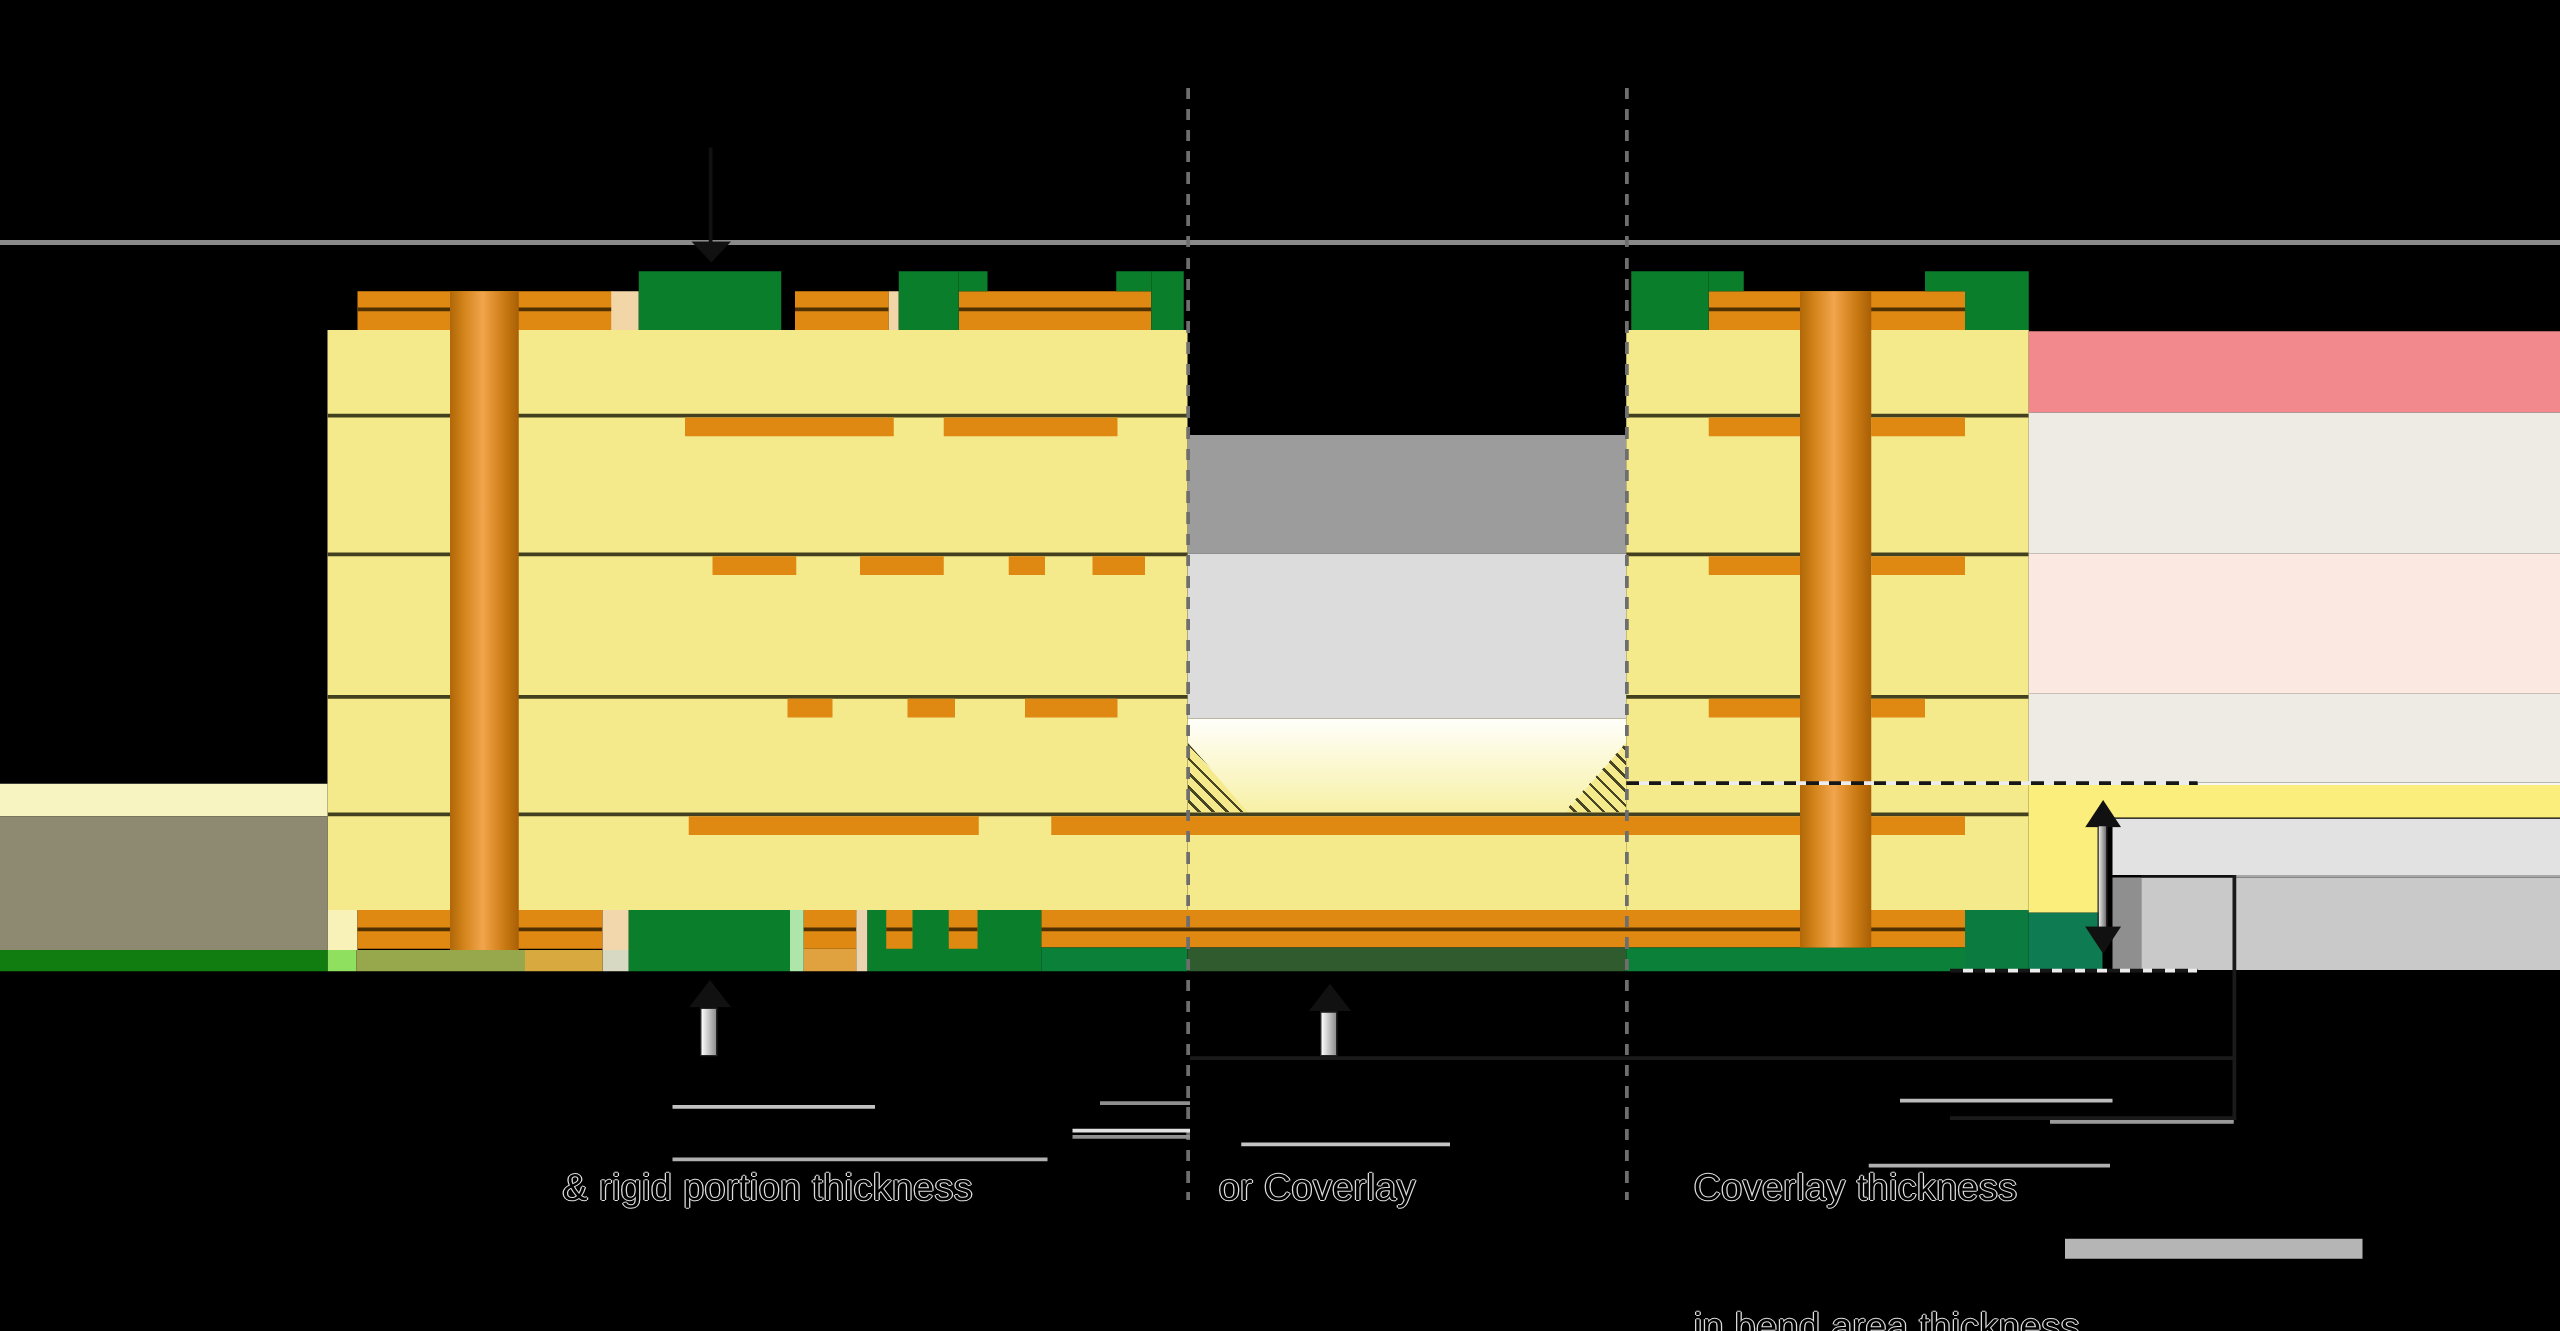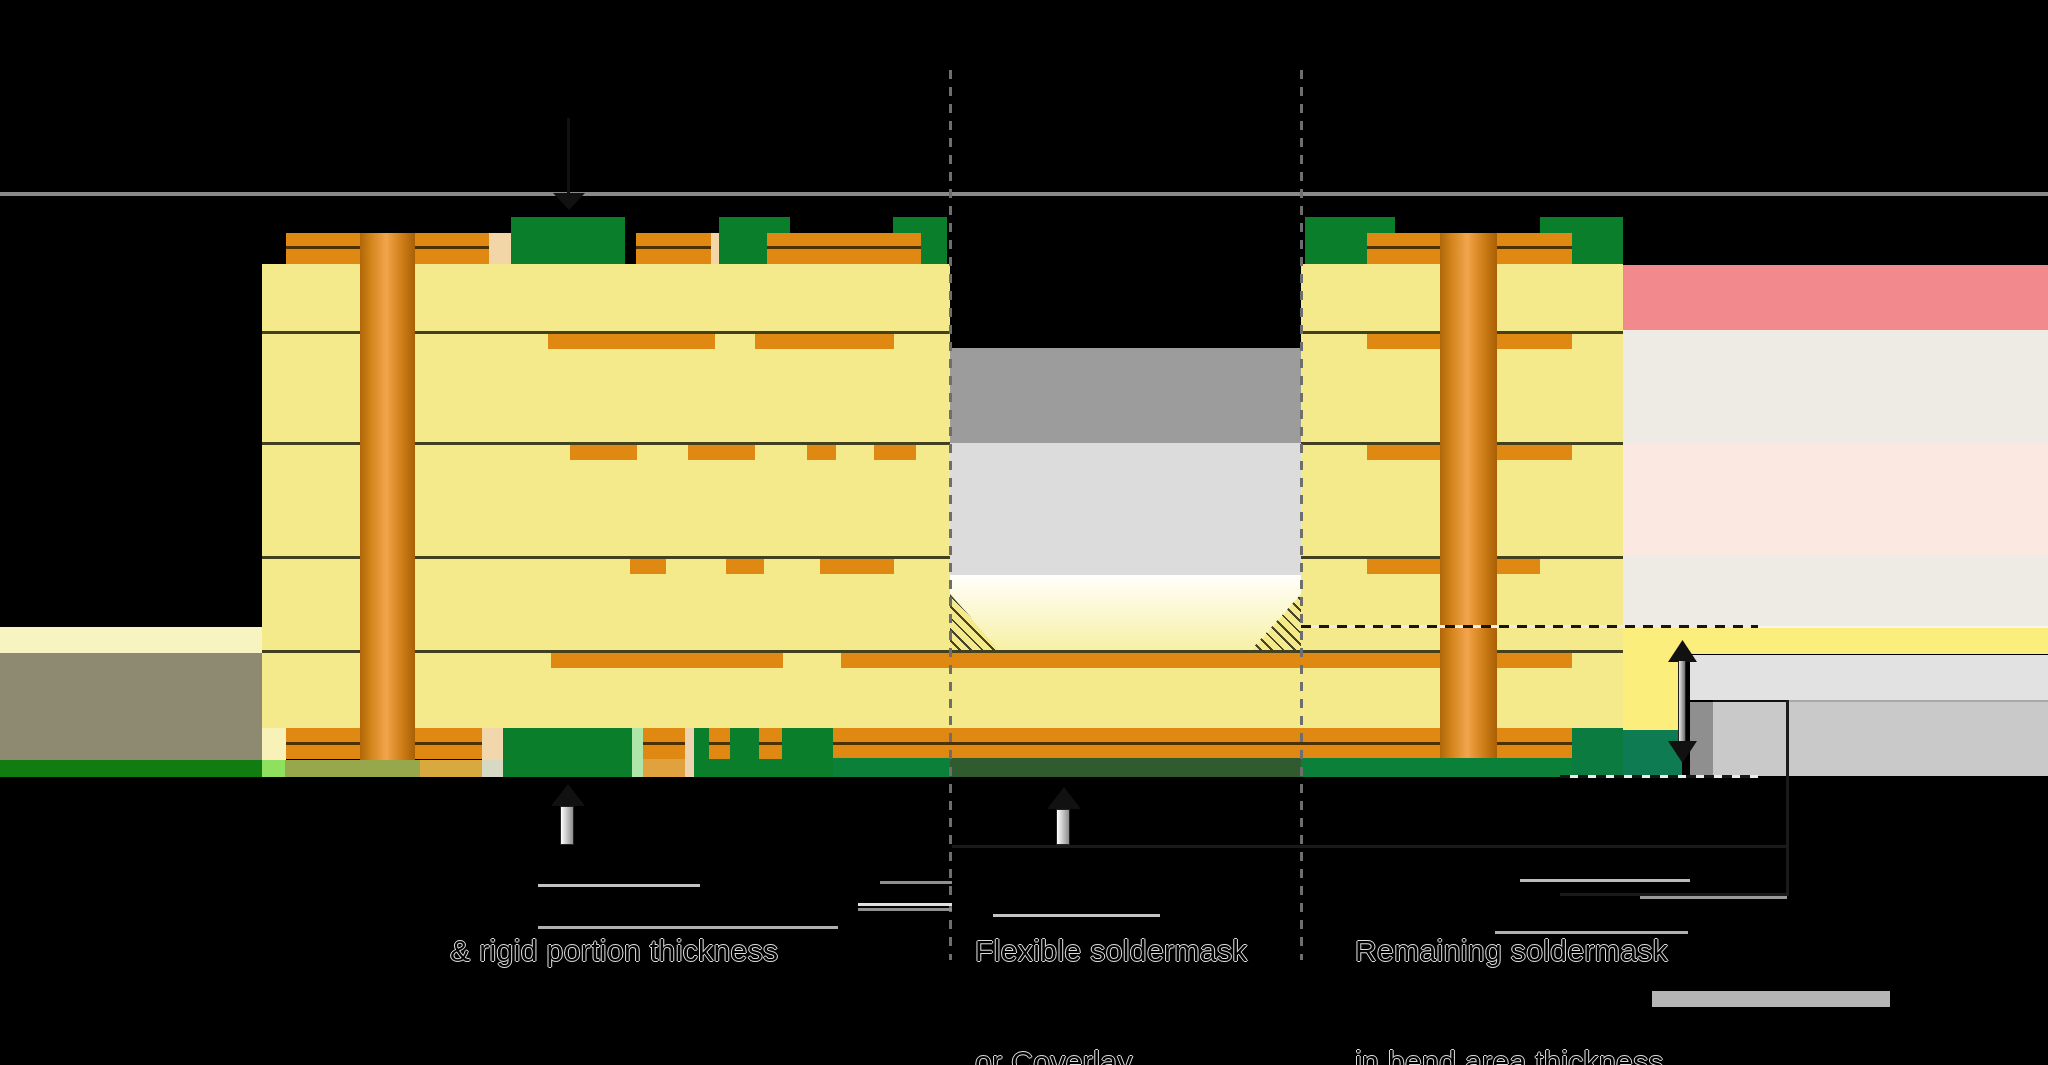--- a/index.html
+++ b/index.html
@@ -162,23 +162,22 @@
   <div class="abs shaft" style="left:1056px;top:809px;width:14px;height:36px;"></div>
 
   <div class="abs tri-up" style="left:1668px;top:640px;width:29px;height:22px;"></div>
   <div class="abs" style="left:1678px;top:661px;width:8px;height:81px;background:linear-gradient(90deg,#e8e8e8,#6e6e6e);border-left:1px solid #222;border-right:1px solid #222;box-sizing:border-box;"></div>
   <div class="abs tri-down" style="left:1668px;top:741px;width:29px;height:22px;"></div>
 
   <div class="label" style="left:450px;top:858px;">
     <div>&amp; rigid portion thickness</div>
   </div>
   <div class="label" style="left:975px;top:858px;">
-    <div>Flexible soldermask</div>
     <div>or Coverlay</div>
   </div>
   <div class="label" style="left:1355px;top:858px;">
-    <div>Remaining soldermask</div>
+    <div>Coverlay thickness</div>
     <div>in bend area thickness</div>
     
     
   </div>
 
 </div>
 
 </body></html>

